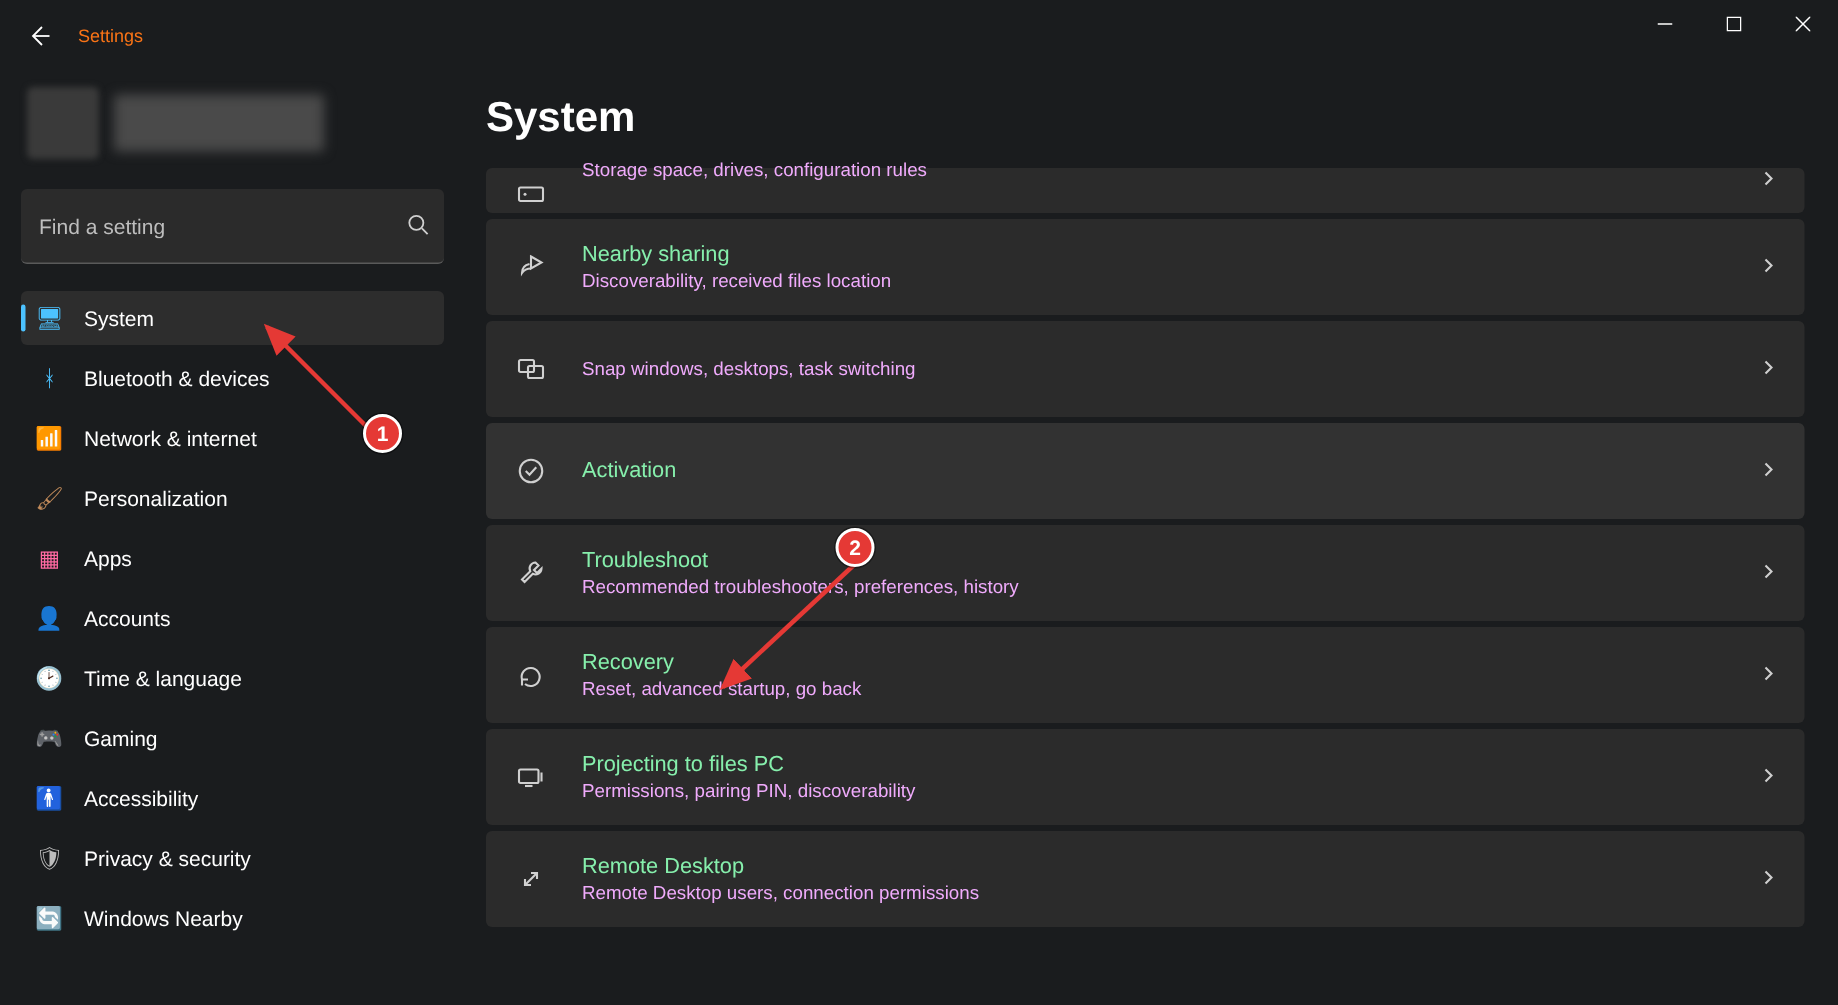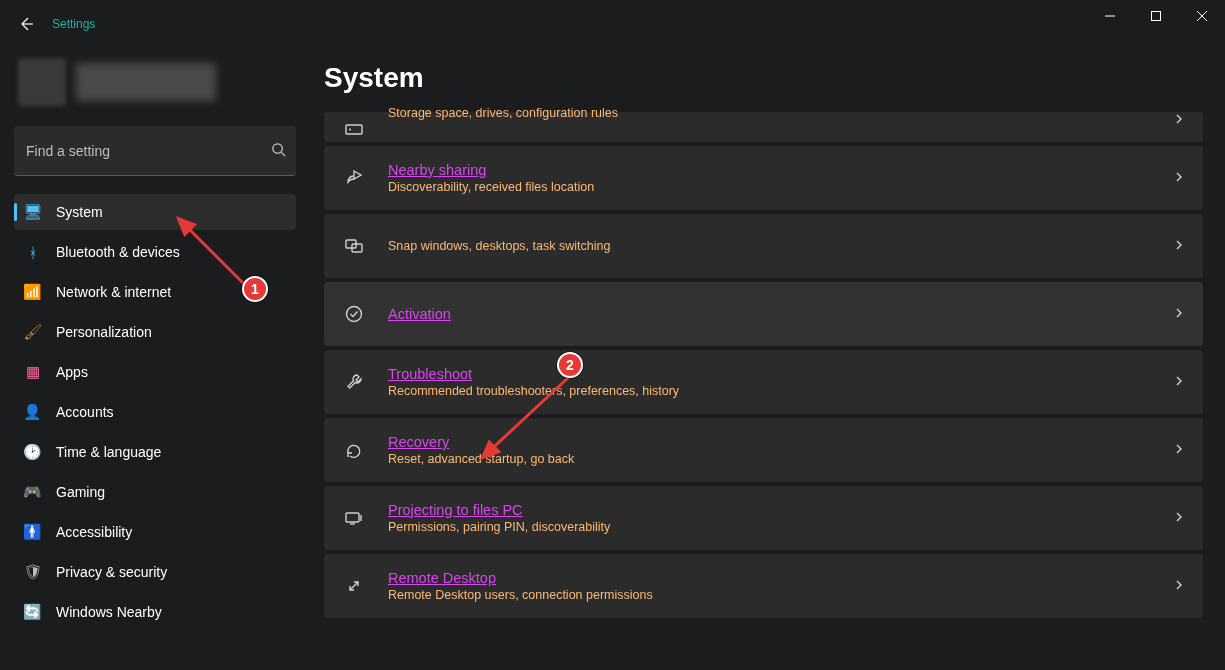--- a/index.html
+++ b/index.html
@@ -11,21 +11,21 @@
     font-size: 14px;
     position: relative;
   }
 
   
   .titlebar {
     height: 48px;
     display: flex;
     align-items: center;
     padding-left: 16px;
-    color: #14b8a6;
+    color: #f97316;
   }
   .titlebar .back {
     width: 20px; height: 20px;
     display:flex; align-items:center; justify-content:center;
     margin-right: 16px;
     cursor: pointer;
   }
   .titlebar .title { font-size: 12px; }
   .window-controls {
     position: absolute;
@@ -158,22 +158,22 @@
   }
   .card.cut-top .cico { margin-top: 4px; }
   .card.cut-top .ctext { margin-top: -6px; }
   .card.hover { background:#323232; }
   .cico {
     width:24px; height:24px;
     display:flex; align-items:center; justify-content:center;
     color:#d0d0d0;
   }
   .ctext { flex:1; display:flex; flex-direction:column; gap:2px; }
-  .ctitle { font-size:14.5px; color:#d946ef;text-decoration:underline; }
-  .csub { font-size:12.5px; color:#fdba74; }
+  .ctitle { font-size:14.5px; color:#86efac; }
+  .csub { font-size:12.5px; color:#f0abfc; }
   .chevron { color:#cfcfcf; }
 
   
   .marker {
     position: absolute;
     width: 26px; height: 26px;
     border-radius: 50%;
     background:#e53935;
     border:2px solid #ffffff;
     color:#fff;

